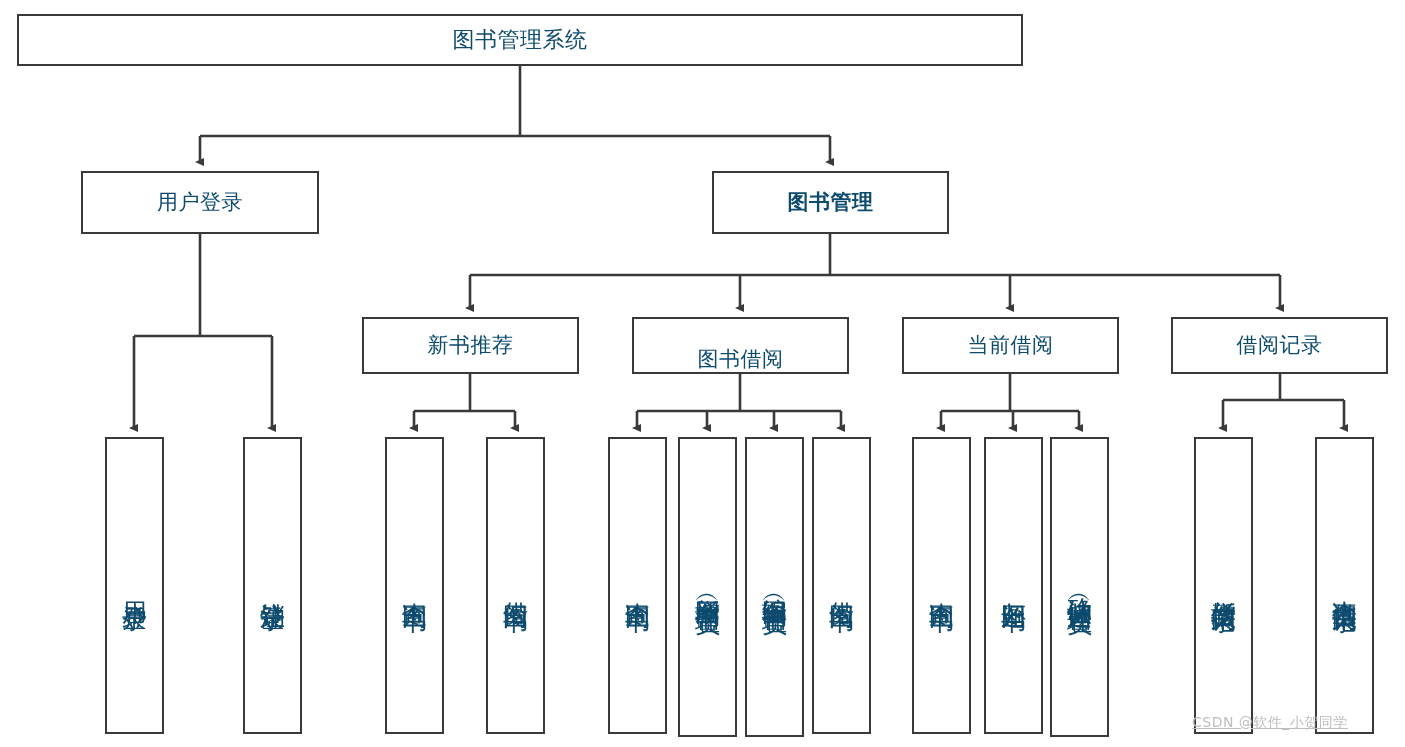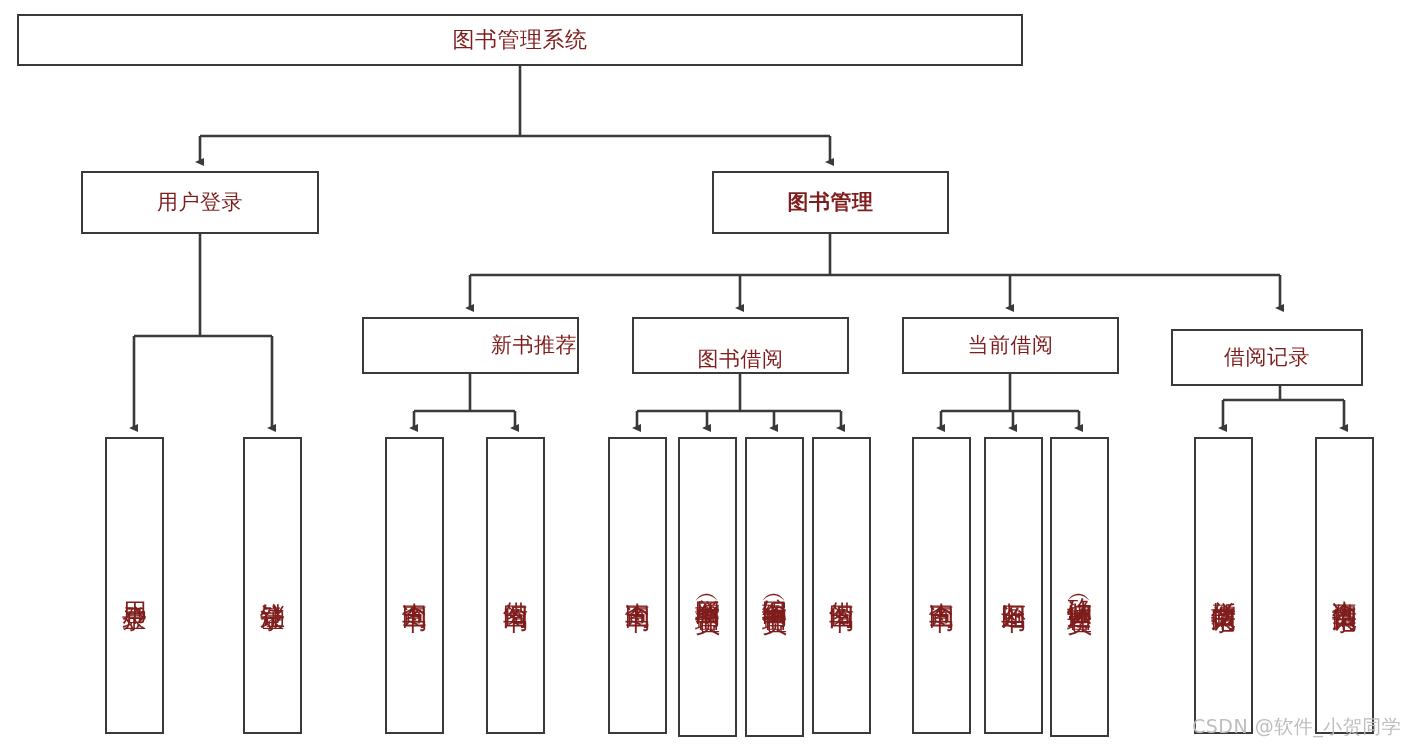--- a/index.html
+++ b/index.html
@@ -32,21 +32,21 @@
     display: flex;
     align-items: center;
     justify-content: center;
     color: #1a1a1a;
   }
   .node .label {
     display: block;
     text-align: center;
     line-height: 1.18;
     white-space: nowrap;
-    color: #7f1d1d;
+    color: #0c4a6e;
   }
   
   .node.horiz .label {
     writing-mode: horizontal-tb;
     font-size: 21px;
     letter-spacing: 0.5px;
   }
   .node.root .label { font-size: 22px; }
   
   .node.vert {
@@ -56,24 +56,25 @@
   .node.vert .label {
     writing-mode: vertical-rl;
     text-orientation: upright;
     font-size: 25px;
     letter-spacing: 2px;
     line-height: 1.0;
   }
   .watermark {
     position: absolute;
     color: #bdbdbd;
-    font-size: 19px;
+    font-size: 14px;
     font-family: "DejaVu Sans", "Liberation Sans", sans-serif;
     white-space: nowrap;
     letter-spacing: 0.5px;
+    text-decoration: underline;
   }
 </style>
 </head>
 <body>
 
 <div id="canvas">
 
   <svg id="edges" viewBox="0 0 1405 747" xmlns="http://www.w3.org/2000/svg">
     <defs>
       <marker id="arrow" markerWidth="10" markerHeight="10" refX="5" refY="5" orient="auto" markerUnits="userSpaceOnUse">
@@ -134,30 +135,30 @@
     <span class="label">图书管理系统</span>
   </div>
 
   <div class="node horiz" style="left:81px; top:171px; width:238px; height:63px;">
     <span class="label">用户登录</span>
   </div>
   <div class="node horiz" style="left:712px; top:171px; width:237px; height:63px;font-weight:bold;">
     <span class="label">图书管理</span>
   </div>
 
-  <div class="node horiz" style="left:362px; top:317px; width:217px; height:57px;justify-content:flex-end;">
+  <div class="node horiz" style="left:362px; top:317px; width:217px; height:57px;">
     <span class="label">新书推荐</span>
   </div>
   <div class="node horiz" style="left:632px; top:317px; width:217px; height:57px;align-items:flex-end;">
     <span class="label">图书借阅</span>
   </div>
   <div class="node horiz" style="left:902px; top:317px; width:217px; height:57px;justify-content:center;">
     <span class="label">当前借阅</span>
   </div>
-  <div class="node horiz" style="left:1171px; top:329px; width:192px; height:57px;">
+  <div class="node horiz" style="left:1171px; top:317px; width:217px; height:57px;">
     <span class="label">借阅记录</span>
   </div>
 
   <div class="node vert" style="left:105px; top:437px; width:59px; height:297px;">
     <span class="label">用户登录</span>
   </div>
   <div class="node vert" style="left:243px; top:437px; width:59px; height:297px;">
     <span class="label">注销登录</span>
   </div>
 

